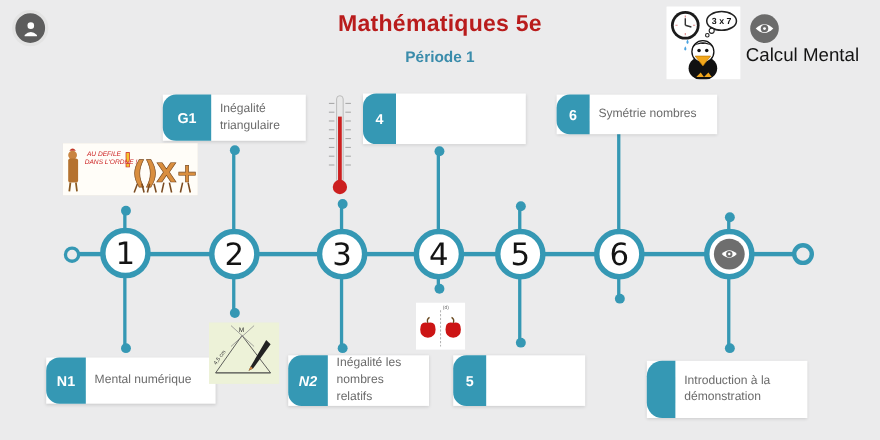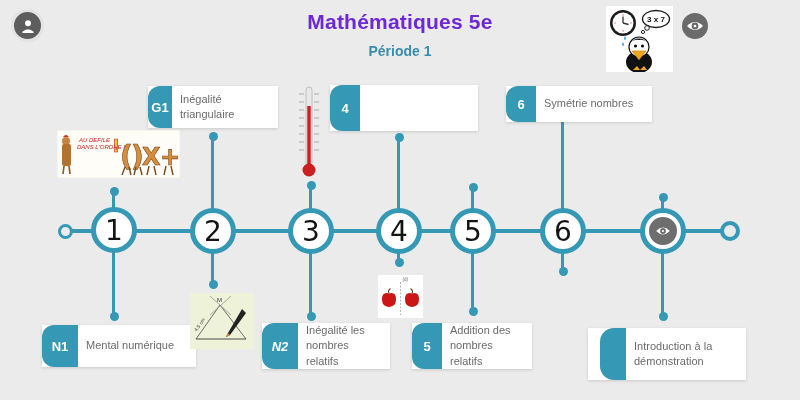--- a/index.html
+++ b/index.html
@@ -2,21 +2,21 @@
 <html><head>
 <meta charset="utf-8">
 <style>
   html,body{margin:0;padding:0;}
   .stage{position:relative;width:800px;height:400px;background:#ebebec;overflow:hidden;
          font-family:"Liberation Sans",sans-serif;}
   .abs{position:absolute;}
 
   
   .title{position:absolute;top:10px;left:0;right:0;text-align:center;
-         font-size:21px;font-weight:bold;color:#6d28d9;letter-spacing:.2px;}
+         font-size:21px;font-weight:bold;color:#b91c1c;letter-spacing:.2px;}
   .subtitle{position:absolute;top:43px;left:0;right:0;text-align:center;
             font-size:14px;font-weight:bold;color:#3a8cab;}
   .avatar-btn{position:absolute;left:11px;top:9px;width:27px;height:27px;border-radius:50%;
               background:#5d5d5d;border:3px solid #e3e3e3;display:flex;align-items:center;
               justify-content:center;cursor:pointer;}
   .duck-img{position:absolute;left:606px;top:6px;width:67px;height:66px;background:#fff;cursor:pointer;}
   .eye-btn{position:absolute;left:682px;top:13px;width:26px;height:26px;border-radius:50%;
            background:#6b6b6b;display:flex;align-items:center;justify-content:center;cursor:pointer;}
   .calcul-label{position:absolute;left:678px;top:40px;font-size:17px;color:#151515;}
 
@@ -34,27 +34,27 @@
   .node-eye-inner{width:28px;height:28px;border-radius:50%;background:#6e6e6e;
                   display:flex;align-items:center;justify-content:center;}
 
   
   .card{position:absolute;display:flex;background:#fff;box-shadow:0 1px 3px rgba(0,0,0,.14);cursor:pointer;}
   .card .badge{background:#3598b4;color:#fff;font-weight:bold;font-size:13px;
                display:flex;align-items:center;justify-content:center;
                border-radius:12px 0 0 12px;flex:0 0 auto;}
   .card .txt{color:#6b6b6b;font-size:11px;line-height:1.4;padding:2px 8px;flex:1;
              display:flex;align-items:center;}
-  .card-g1{left:148px;top:86px;width:130px;height:42px;}   .card-g1 .badge{width:24px;}
+  .card-g1{left:148px;top:86px;width:130px;height:42px;}   .card-g1 .badge{width:44px;}
   .card-m4{left:330px;top:85px;width:148px;height:46px;}   .card-m4 .badge{width:30px;}
   .card-s6{left:506px;top:86px;width:146px;height:36px;}   .card-s6 .badge{width:30px;}
   .card-n1{left:42px;top:325px;width:154px;height:42px;}   .card-n1 .badge{width:36px;}
   .card-n2{left:262px;top:323px;width:128px;height:46px;}  .card-n2 .badge{width:36px;font-style:italic;}
   .card-a5{left:412px;top:323px;width:120px;height:46px;}  .card-a5 .badge{width:30px;}
-  .card-in{left:588px;top:328px;width:146px;height:52px;padding-left:12px;}  .card-in .badge{width:26px;border-radius:14px 0 0 14px;}
+  .card-in{left:588px;top:328px;width:146px;height:52px;}  .card-in .badge{width:26px;border-radius:14px 0 0 14px;}
 
   
   .img-comic{left:57px;top:130px;width:123px;height:48px;cursor:pointer;}
   .img-thermo{left:296px;top:84px;width:26px;height:95px;}
   .img-triangle{left:190px;top:293px;width:64px;height:56px;cursor:pointer;}
   .img-apples{left:378px;top:275px;width:45px;height:43px;cursor:pointer;}
   svg{display:block;}
 </style>
 </head>
 <body>
@@ -105,20 +105,21 @@
 
   <div class="eye-btn">
     <span>
       <svg width="18" height="14" viewBox="0 0 18 14">
         <path d="M1,7 Q9,-1 17,7 Q9,15 1,7 Z" fill="#fff"></path>
         <circle cx="9" cy="7" r="3.4" fill="#6b6b6b"></circle>
         <circle cx="9" cy="7" r="1.3" fill="#fff"></circle>
       </svg>
     </span>
   </div>
+  <div class="calcul-label">Calcul Mental</div>
 
   <div class="hline"></div>
   <div class="end-cap end-left"></div>
   <div class="end-cap end-right"></div>
 
   <div class="vline" style="left:112px;top:192px;height:17px;"></div>
   <div class="dot" style="left:110px;top:187px;"></div>
   <div class="vline" style="left:112px;top:251px;height:67px;"></div>
   <div class="dot" style="left:110px;top:312px;"></div>
 
@@ -182,21 +183,20 @@
   <div class="card card-n1">
     <div class="badge">N1</div>
     <div class="txt">Mental numérique</div>
   </div>
   <div class="card card-n2">
     <div class="badge">N2</div>
     <div class="txt">Inégalité les nombres relatifs</div>
   </div>
   <div class="card card-a5">
     <div class="badge">5</div>
-    <div class="txt">Addition des nombres relatifs</div>
   </div>
   <div class="card card-in">
     <div class="badge"></div>
     <div class="txt">Introduction à la démonstration</div>
   </div>
 
   <div class="abs img-comic">
     <svg width="123" height="48" viewBox="0 0 123 48">
       <rect width="123" height="48" fill="#fffdf8" stroke="#e4e0d8" stroke-width="0.5"></rect>
       <circle cx="9" cy="11" r="4" fill="#c98440"></circle>

